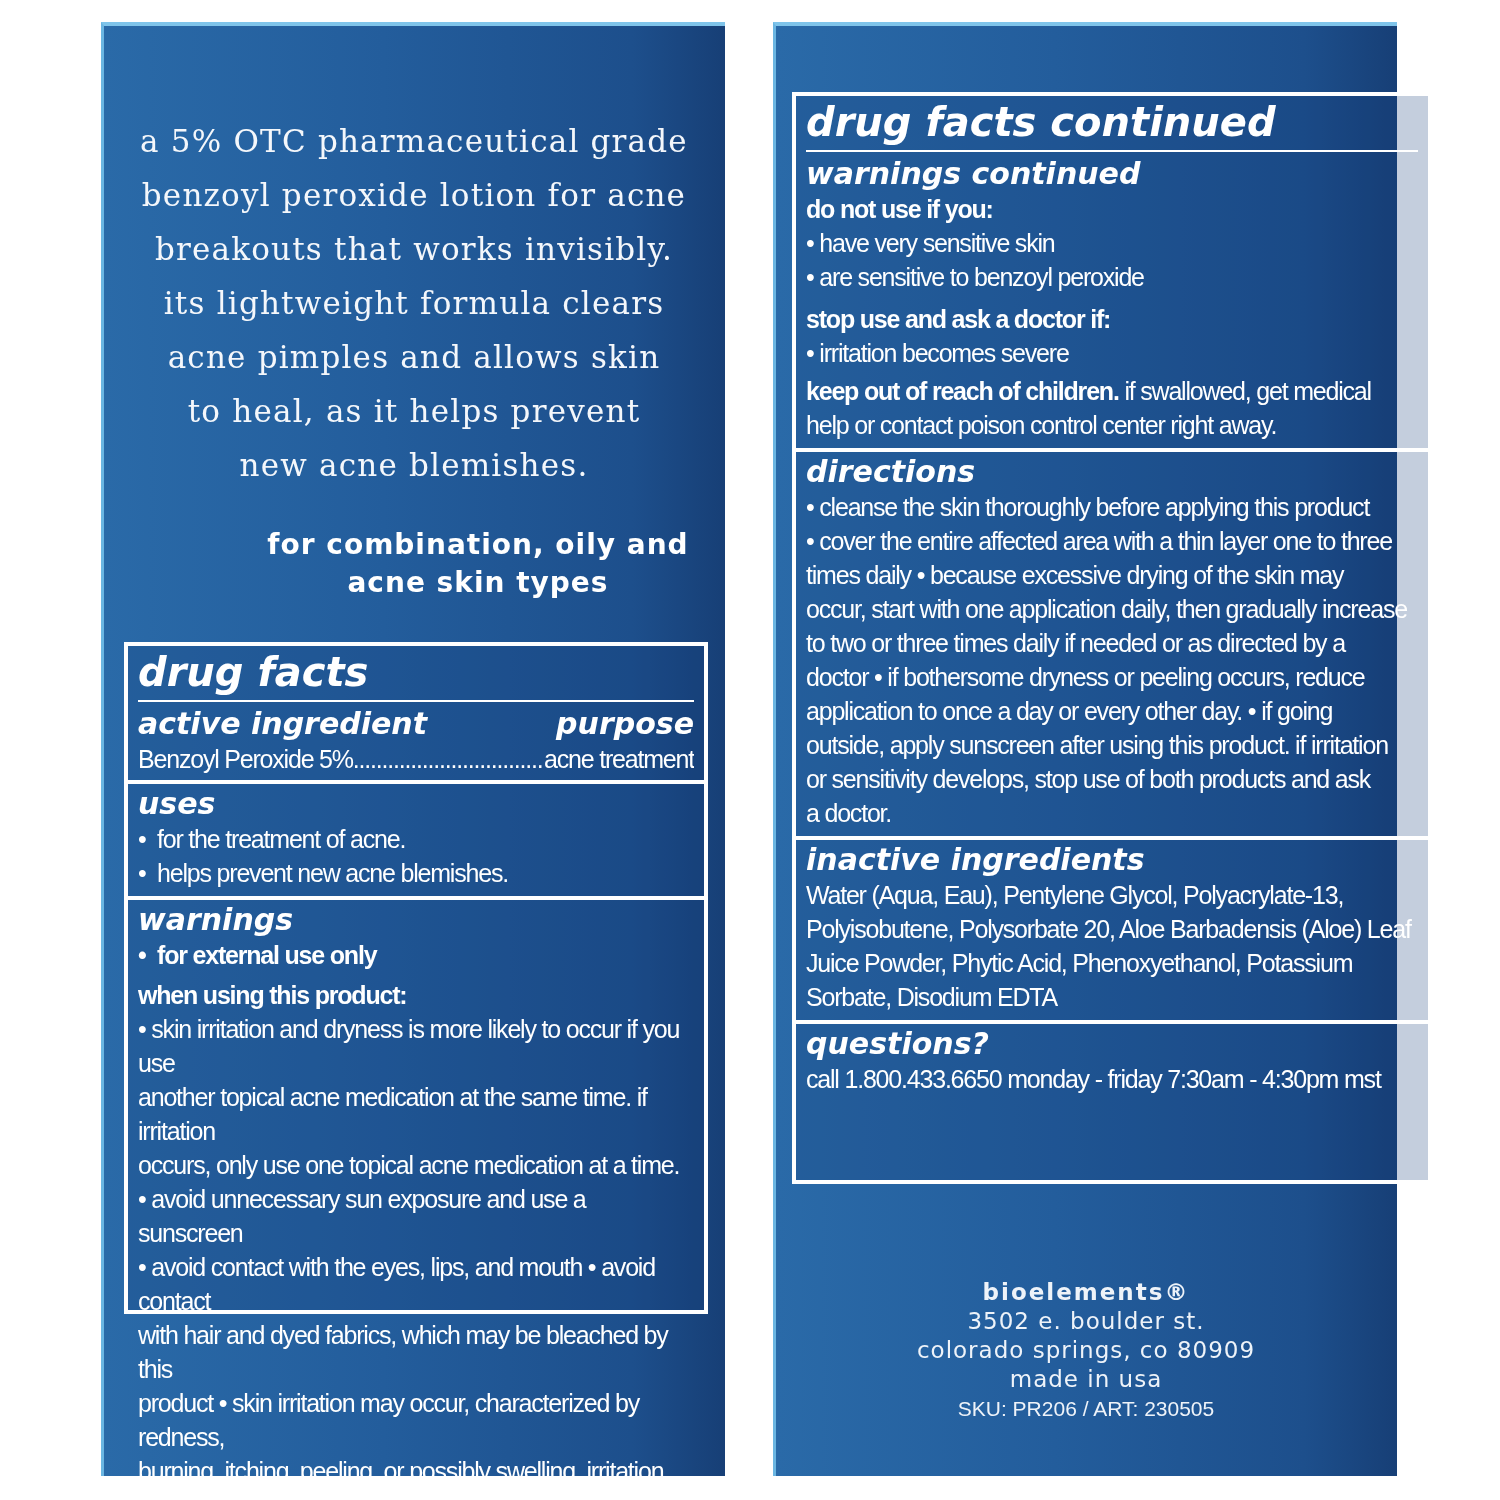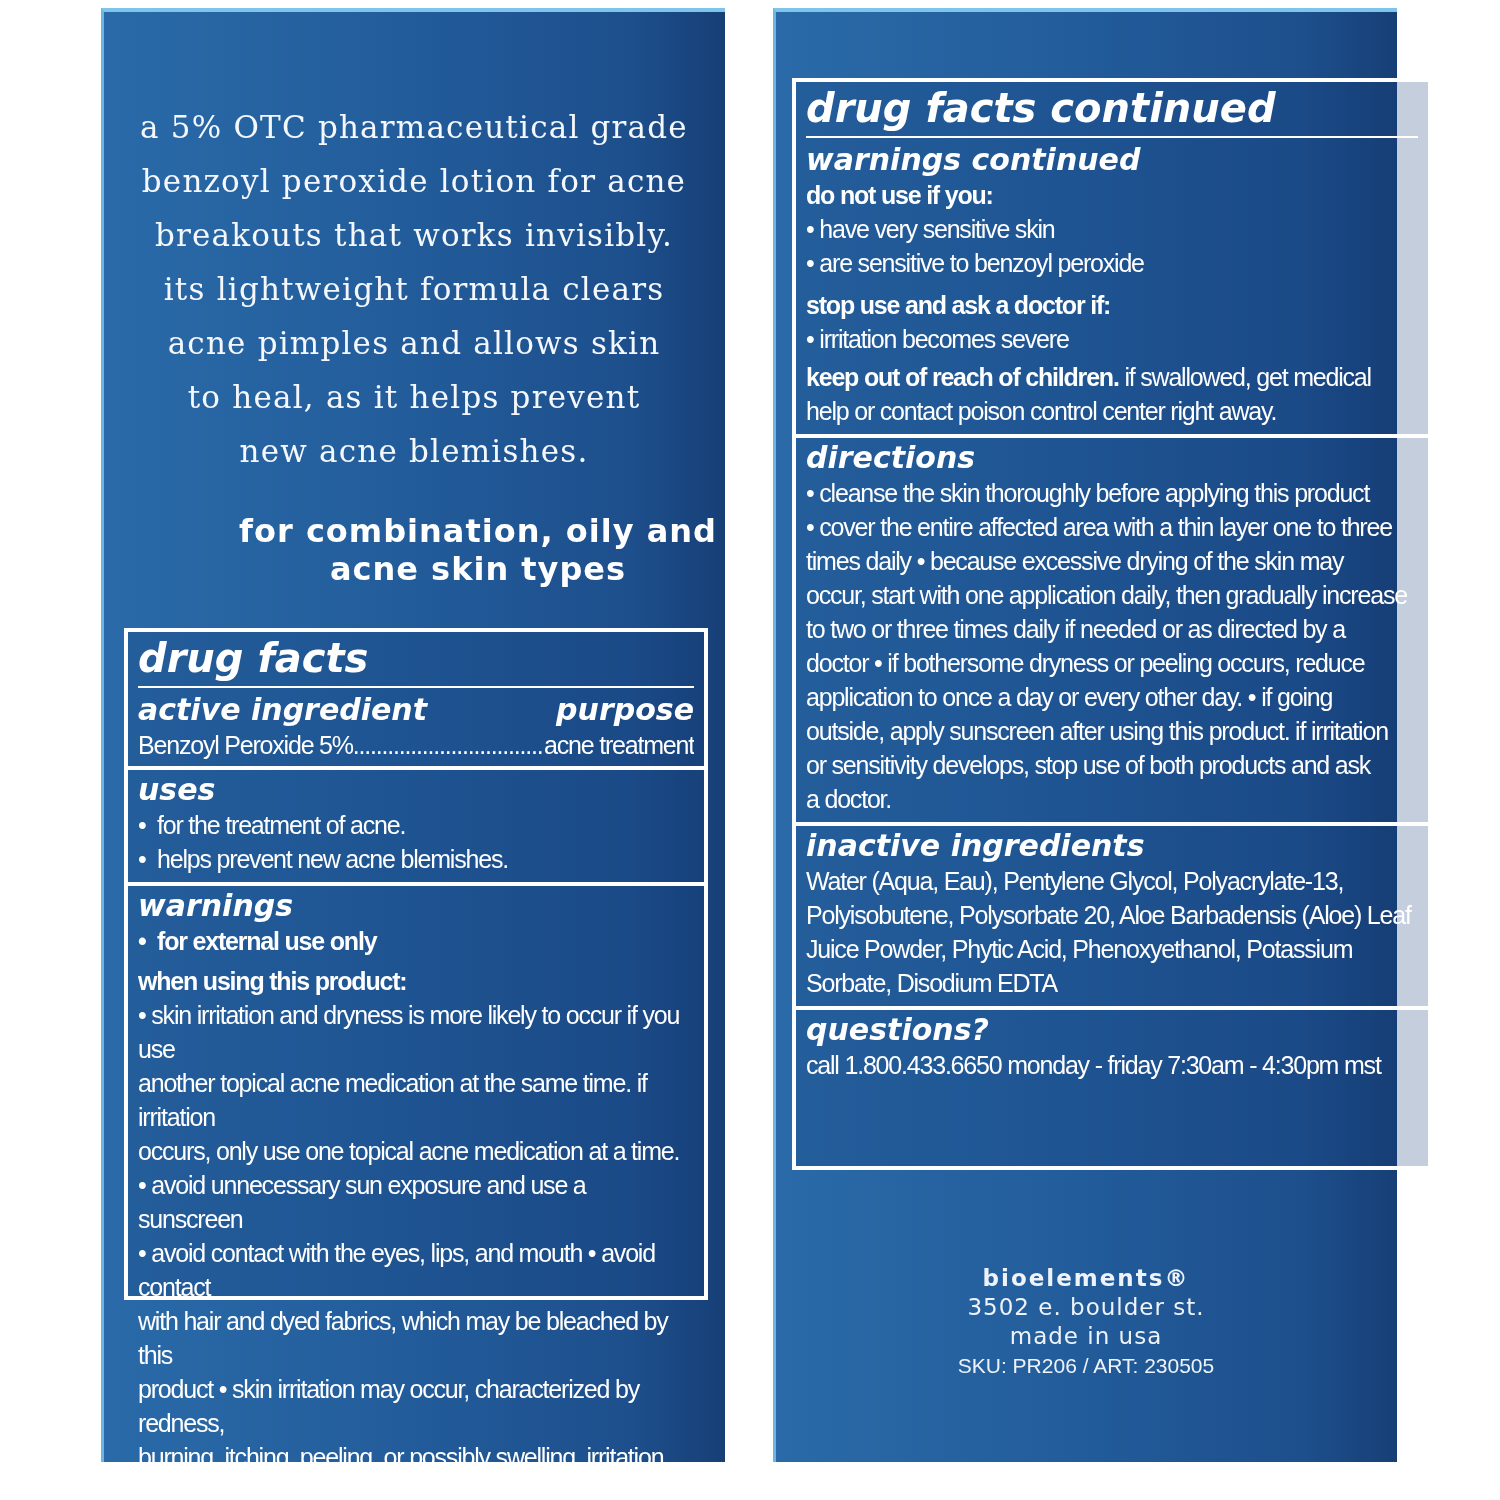--- a/index.html
+++ b/index.html
@@ -1,37 +1,37 @@
 <!DOCTYPE html>
 <html><head>
 <meta charset="utf-8">
 <style>
   html, body { margin:0; padding:0; }
   body {
     width:1500px; height:1500px; background:#ffffff; position:relative; overflow:hidden;
     font-family:"Liberation Sans", sans-serif; color:#ffffff;
   }
   .panel {
-    position:absolute; top:8px; height:1454px; width:624px;
+    position:absolute; top:22px; height:1454px; width:624px;
     background: linear-gradient(90deg, #2a6aa8 0%, #235d9c 45%, #1d4f8c 85%, #173f76 100%);
     border-top:4px solid #7fc4ea;
     border-left:3px solid #6bb6e2;
     box-sizing:border-box;
   }
   #left-panel { left:101px; }
   #right-panel { left:773px; }
 
   .intro {
     position:absolute; left:0; top:88px; width:620px; text-align:center;
     font-family:"DejaVu Serif", serif; font-size:31px; line-height:54px; letter-spacing:1.2px;
     color:#f4f7fb;
   }
   .skin-types {
     position:absolute; left:0; top:500px; width:748px; text-align:center;
-    font-family:"DejaVu Sans", sans-serif; font-weight:bold; font-size:32px; line-height:38px; letter-spacing:1px;
+    font-family:"DejaVu Sans", sans-serif; font-weight:bold; font-size:28px; line-height:38px; letter-spacing:1px;
   }
 
   .box {
     position:absolute; border:4px solid #ffffff; box-sizing:border-box;
     background:rgba(20,60,120,0.25);
   }
   .sec { border-top:4px solid #ffffff; padding:2px 10px 6px 10px; }
   .sec:first-child { border-top:none; }
   .h-big {
     font-family:"DejaVu Sans", sans-serif; font-weight:bold; font-style:italic;
@@ -159,16 +159,17 @@
 
     <div class="sec">
       <div class="h-sec">questions?</div>
       <div class="bullet-line">call 1.800.433.6650  monday - friday 7:30am - 4:30pm mst</div>
     </div>
   </div>
 
   <div class="footer">
     <div class="brand">bioelements®</div>
     <div>3502 e. boulder st.</div>
+    <div>colorado springs, co 80909</div>
     <div>made in usa</div>
     <div class="sku">SKU: PR206 / ART: 230505</div>
   </div>
 </div>
 
 </body></html>

